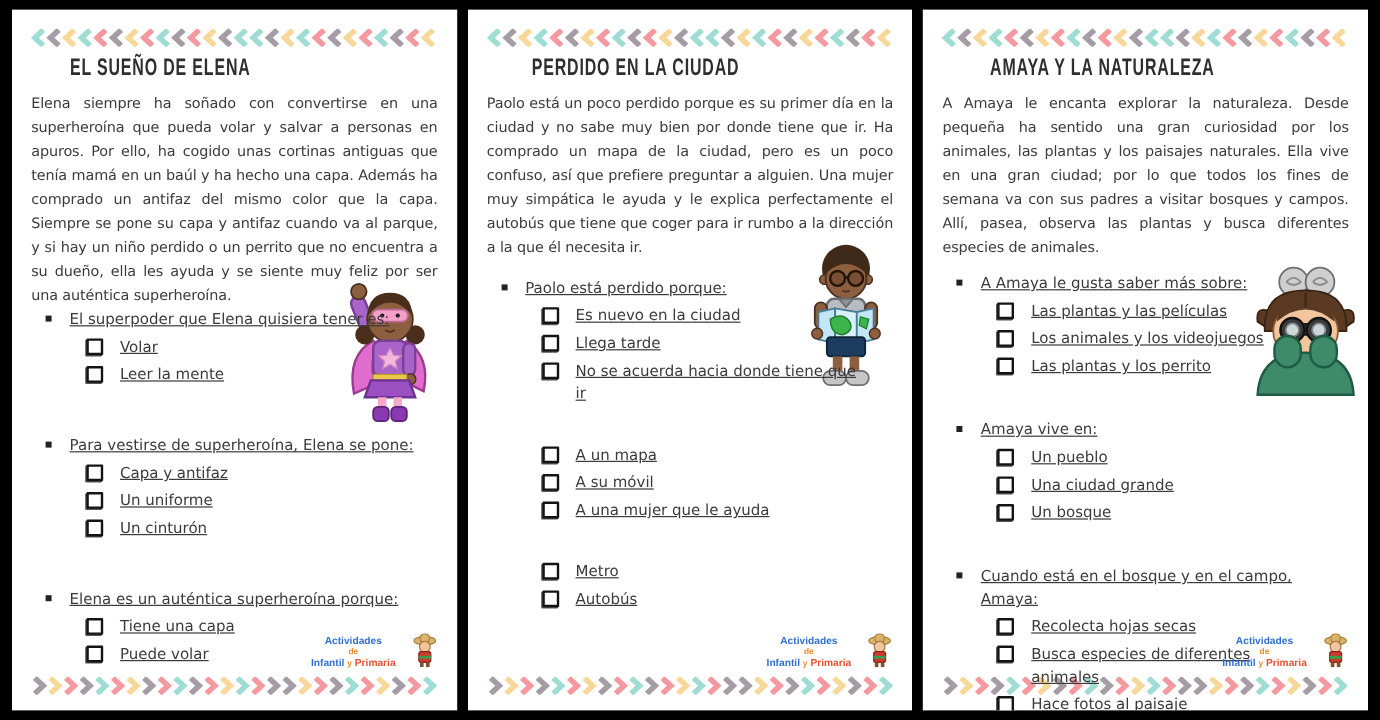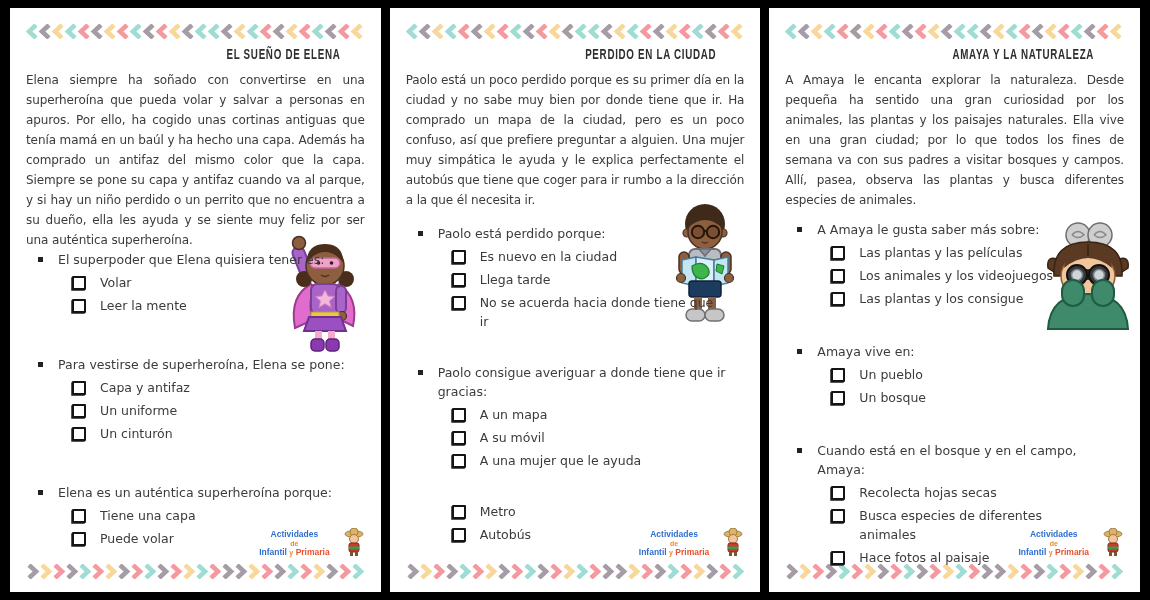--- a/index.html
+++ b/index.html
@@ -2,26 +2,26 @@
 <html><head>
 <meta charset="utf-8">
 <style>
   html,body{margin:0;padding:0;background:#000;}
   body{width:1150px;height:600px;overflow:hidden;font-family:"DejaVu Sans",sans-serif;}
   .stage{display:flex;gap:9px;padding:8px 10px;height:584px;}
   .panel{position:relative;background:#fff;width:372px;height:584px;overflow:hidden;
          box-sizing:border-box;padding:16px 16px 0 16px;color:#3b3b3b;}
   .chev{height:15px;line-height:0;}
   .chev.bottom{position:absolute;left:16px;right:16px;bottom:13px;}
-  .title{margin:7px 0 0 0;text-align:right;font-size:14px;font-weight:700;color:#2e2e2e;
+  .title{margin:7px 0 0 0;text-align:left;font-size:19px;font-weight:700;color:#2e2e2e;
          font-family:"Liberation Sans",sans-serif;white-space:nowrap;}
   .title span{display:inline-block;transform:scaleX(0.70) scaleY(1.05);transform-origin:center;
          letter-spacing:1px;}
   .para{margin:8px 0 0 0;font-size:12px;line-height:20px;text-align:justify;letter-spacing:-0.1px;}
-  .questions{position:relative;z-index:2;}
+  .questions{position:relative;z-index:2;text-decoration:underline;}
   .question{margin-top:40px;font-size:12.5px;line-height:19px;}
   .panel.p1 .question:first-child{margin-top:0;}
   .panel.p2 .question{margin-top:32px;}
   .panel.p2 .question:first-child{margin-top:14px;}
   .panel.p3 .question{margin-top:34px;}
   .panel.p3 .question:first-child{margin-top:10px;}
   .q-head{display:flex;padding-left:12px;}
   .q-bullet{flex:none;width:5px;height:5px;background:#222;margin-top:7px;}
   .q-prompt{margin-left:15px;padding-right:6px;}
   .option{display:flex;padding-left:46px;margin-top:4px;}
@@ -243,24 +243,20 @@
           <div class="option">
             <span class="checkbox"></span>
             <span class="opt-label">Llega tarde</span>
           </div>
           <div class="option">
             <span class="checkbox"></span>
             <span class="opt-label">No se acuerda hacia donde tiene que ir</span>
           </div>
         </div>
         <div class="question">
-          <div class="q-head">
-            <span class="q-bullet"></span>
-            <span class="q-prompt">Paolo consigue averiguar a donde tiene que ir gracias:</span>
-          </div>
           <div class="option">
             <span class="checkbox"></span>
             <span class="opt-label">A un mapa</span>
           </div>
           <div class="option">
             <span class="checkbox"></span>
             <span class="opt-label">A su móvil</span>
           </div>
           <div class="option">
             <span class="checkbox"></span>
@@ -395,31 +391,35 @@
           <div class="option">
             <span class="checkbox"></span>
             <span class="opt-label">Las plantas y las películas</span>
           </div>
           <div class="option">
             <span class="checkbox"></span>
             <span class="opt-label">Los animales y los videojuegos</span>
           </div>
           <div class="option">
             <span class="checkbox"></span>
-            <span class="opt-label">Las plantas y los consigue</span>
+            <span class="opt-label">Las plantas y los perrito</span>
           </div>
         </div>
         <div class="question">
           <div class="q-head">
             <span class="q-bullet"></span>
             <span class="q-prompt">Amaya vive en:</span>
           </div>
           <div class="option">
             <span class="checkbox"></span>
             <span class="opt-label">Un pueblo</span>
+          </div>
+          <div class="option">
+            <span class="checkbox"></span>
+            <span class="opt-label">Una ciudad grande</span>
           </div>
           <div class="option">
             <span class="checkbox"></span>
             <span class="opt-label">Un bosque</span>
           </div>
         </div>
         <div class="question">
           <div class="q-head">
             <span class="q-bullet"></span>
             <span class="q-prompt">Cuando está en el bosque y en el campo, Amaya:</span>

